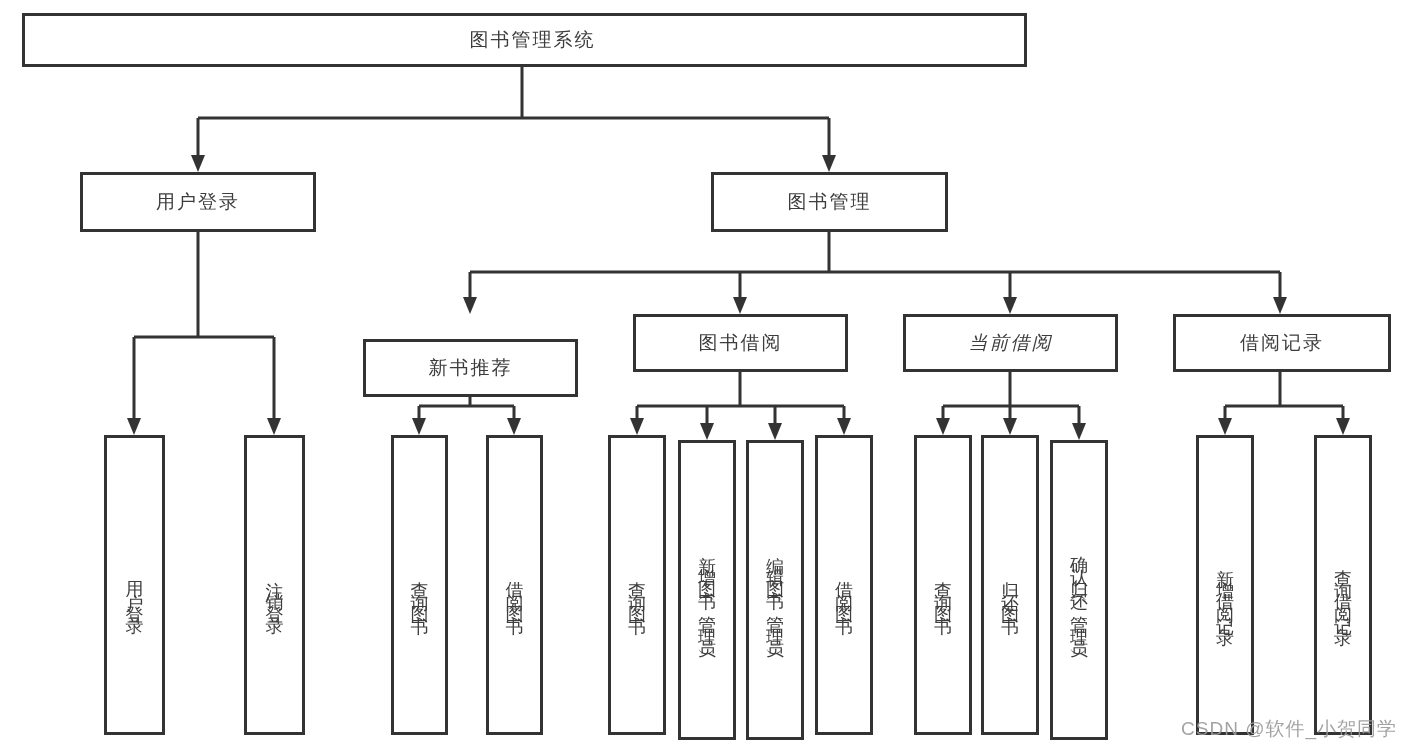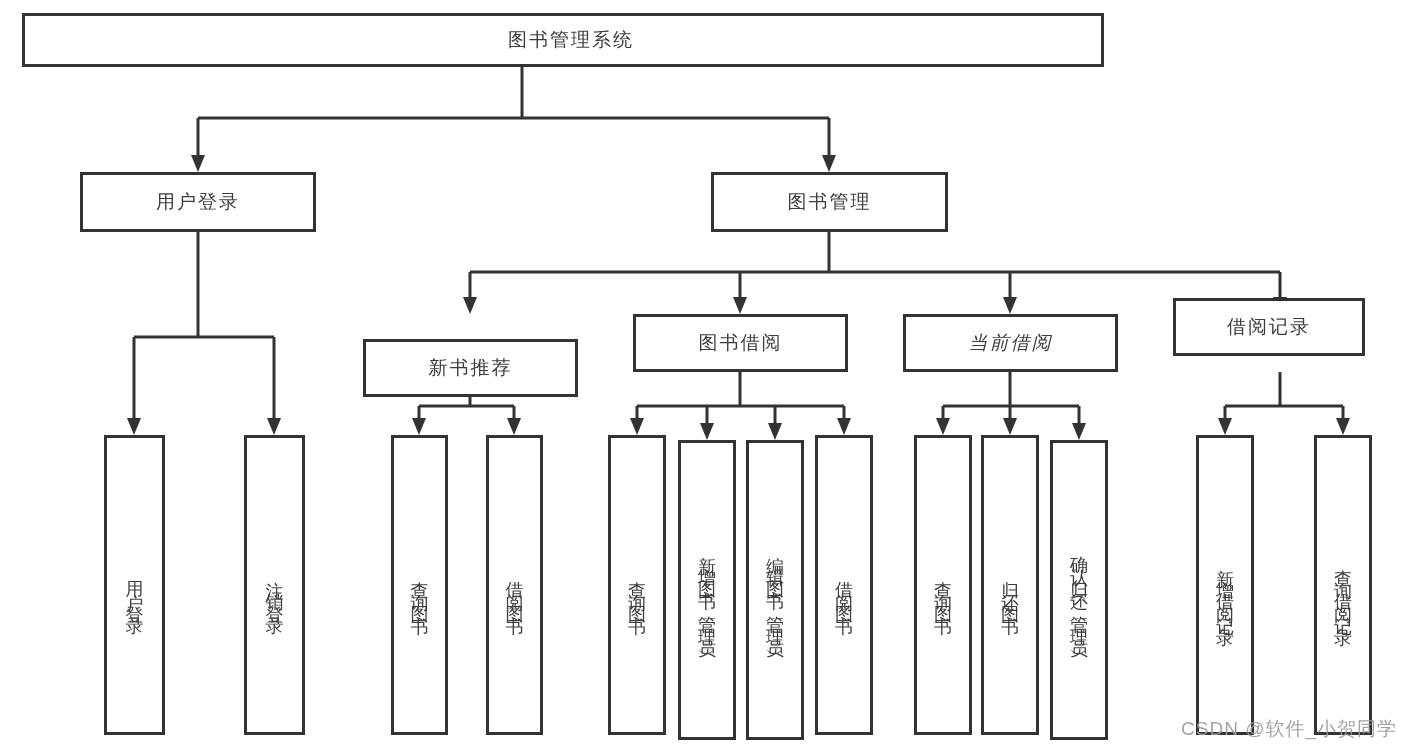--- a/index.html
+++ b/index.html
@@ -90,29 +90,29 @@
       <polygon points="768,423 782,423 775,440"></polygon>
       <polygon points="837,418 851,418 844,435"></polygon>
       <polygon points="936,418 950,418 943,435"></polygon>
       <polygon points="1003,418 1017,418 1010,435"></polygon>
       <polygon points="1072,423 1086,423 1079,440"></polygon>
       <polygon points="1218,418 1232,418 1225,435"></polygon>
       <polygon points="1336,418 1350,418 1343,435"></polygon>
     </g>
   </svg>
 
-  <div class="box h-box" style="left:22px; top:13px; width:1082px; height:54px;padding-left:16px;">图书管理系统</div>
+  <div class="box h-box" style="left:22px; top:13px; width:1005px; height:54px;padding-left:16px;">图书管理系统</div>
 
   <div class="box h-box" style="left:80px; top:172px; width:236px; height:60px;">用户登录</div>
   <div class="box h-box" style="left:711px; top:172px; width:237px; height:60px;">图书管理</div>
 
   <div class="box h-box" style="left:363px; top:314px; width:215px; height:58px;margin-top:25px;">新书推荐</div>
   <div class="box h-box" style="left:633px; top:314px; width:215px; height:58px;text-align:right;">图书借阅</div>
   <div class="box h-box" style="left:903px; top:314px; width:215px; height:58px;font-style:italic;">当前借阅</div>
-  <div class="box h-box" style="left:1173px; top:298px; width:192px; height:58px;">借阅记录</div>
+  <div class="box h-box" style="left:1173px; top:314px; width:218px; height:58px;">借阅记录</div>
 
   <div class="box v-box" style="left:104px; top:435px; width:61px; height:300px;">用户登录</div>
   <div class="box v-box" style="left:244px; top:435px; width:61px; height:300px;">注销登录</div>
 
   <div class="box v-box" style="left:391px; top:435px; width:57px; height:300px;">查询图书</div>
   <div class="box v-box" style="left:486px; top:435px; width:57px; height:300px;">借阅图书</div>
 
   <div class="box v-box" style="left:608px; top:435px; width:58px; height:300px;">查询图书</div>
   <div class="box v-box" style="left:678px; top:440px; width:58px; height:300px;">新增图书（管理员）</div>
   <div class="box v-box" style="left:746px; top:440px; width:58px; height:300px;">编辑图书（管理员）</div>

